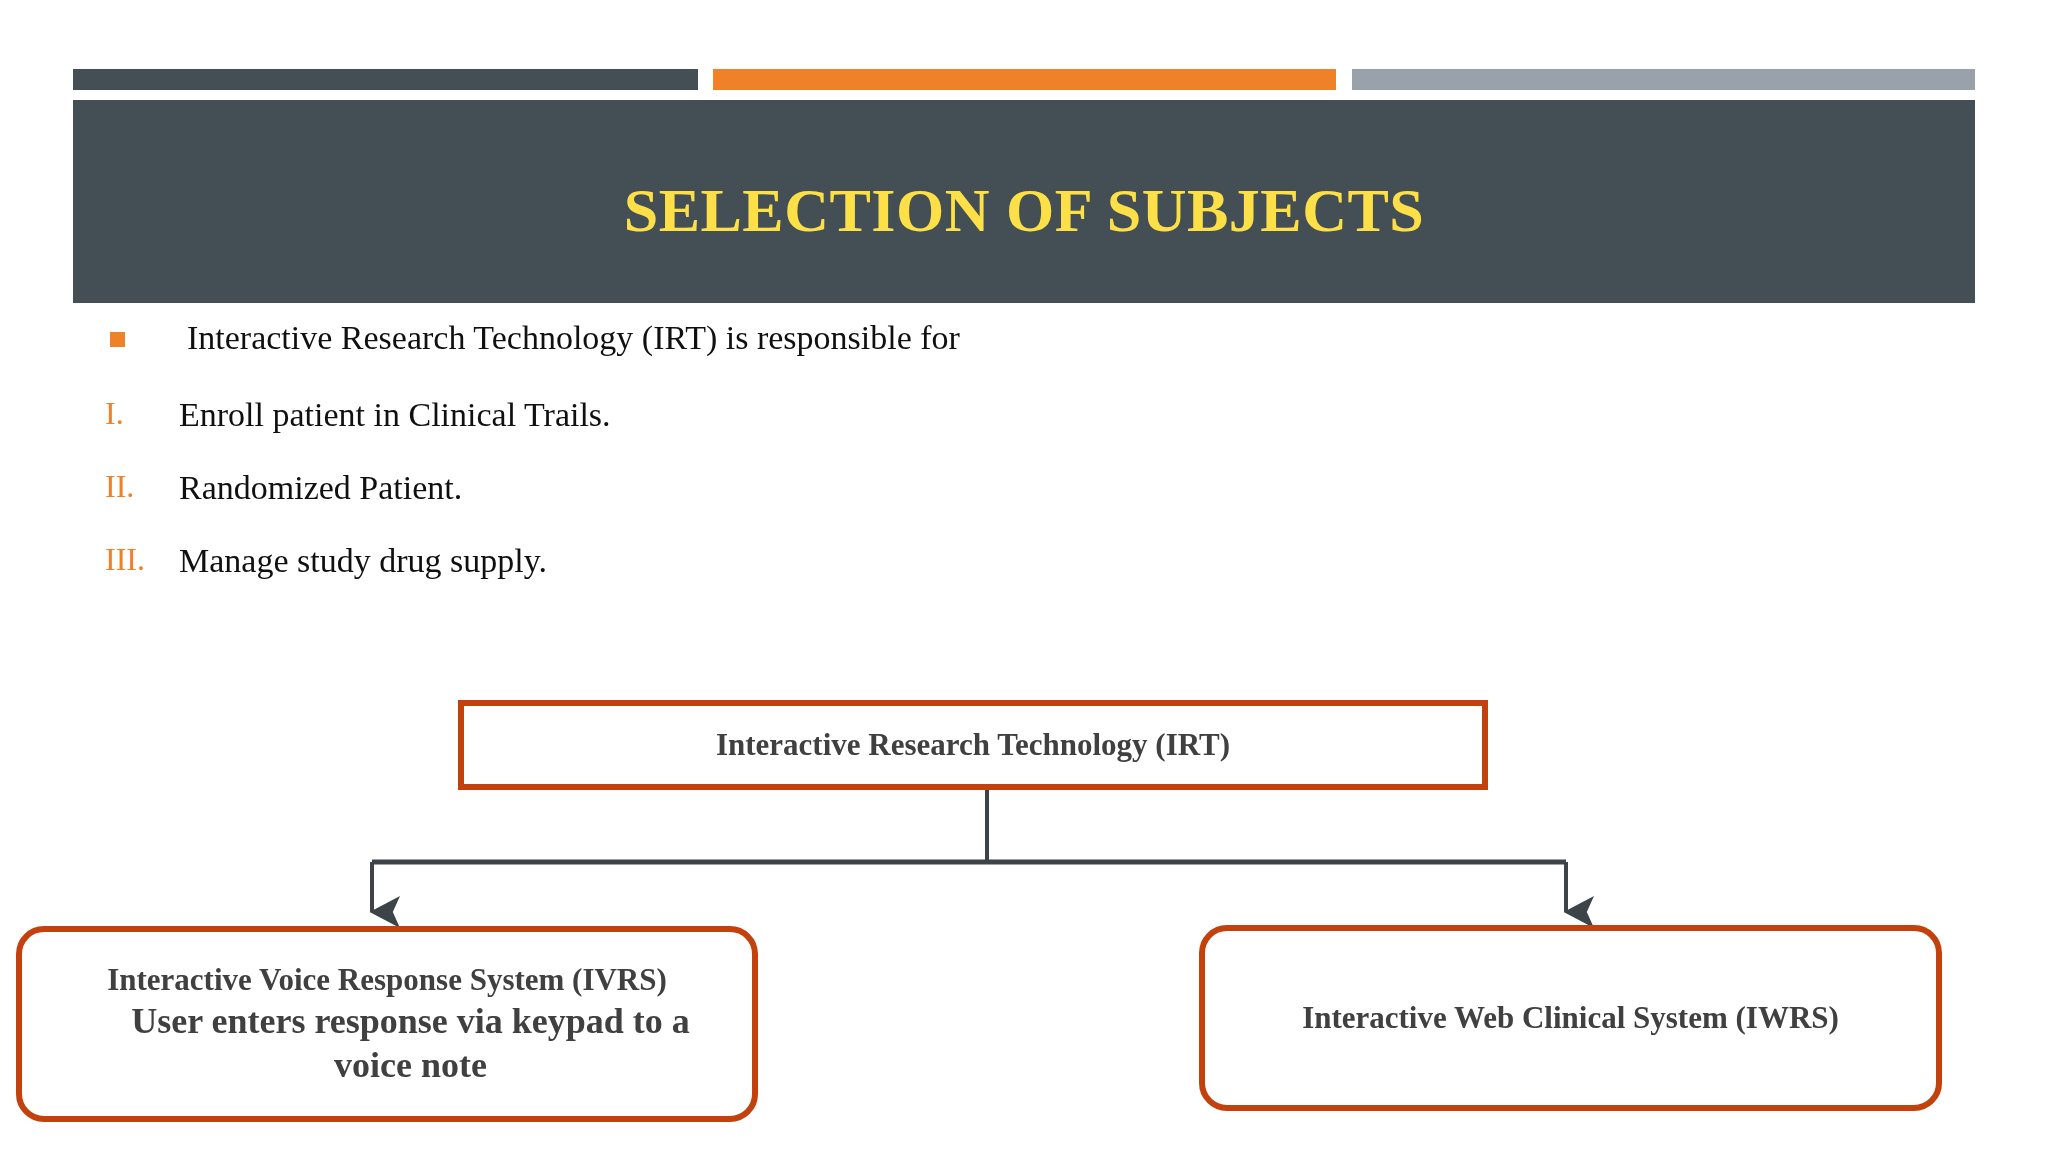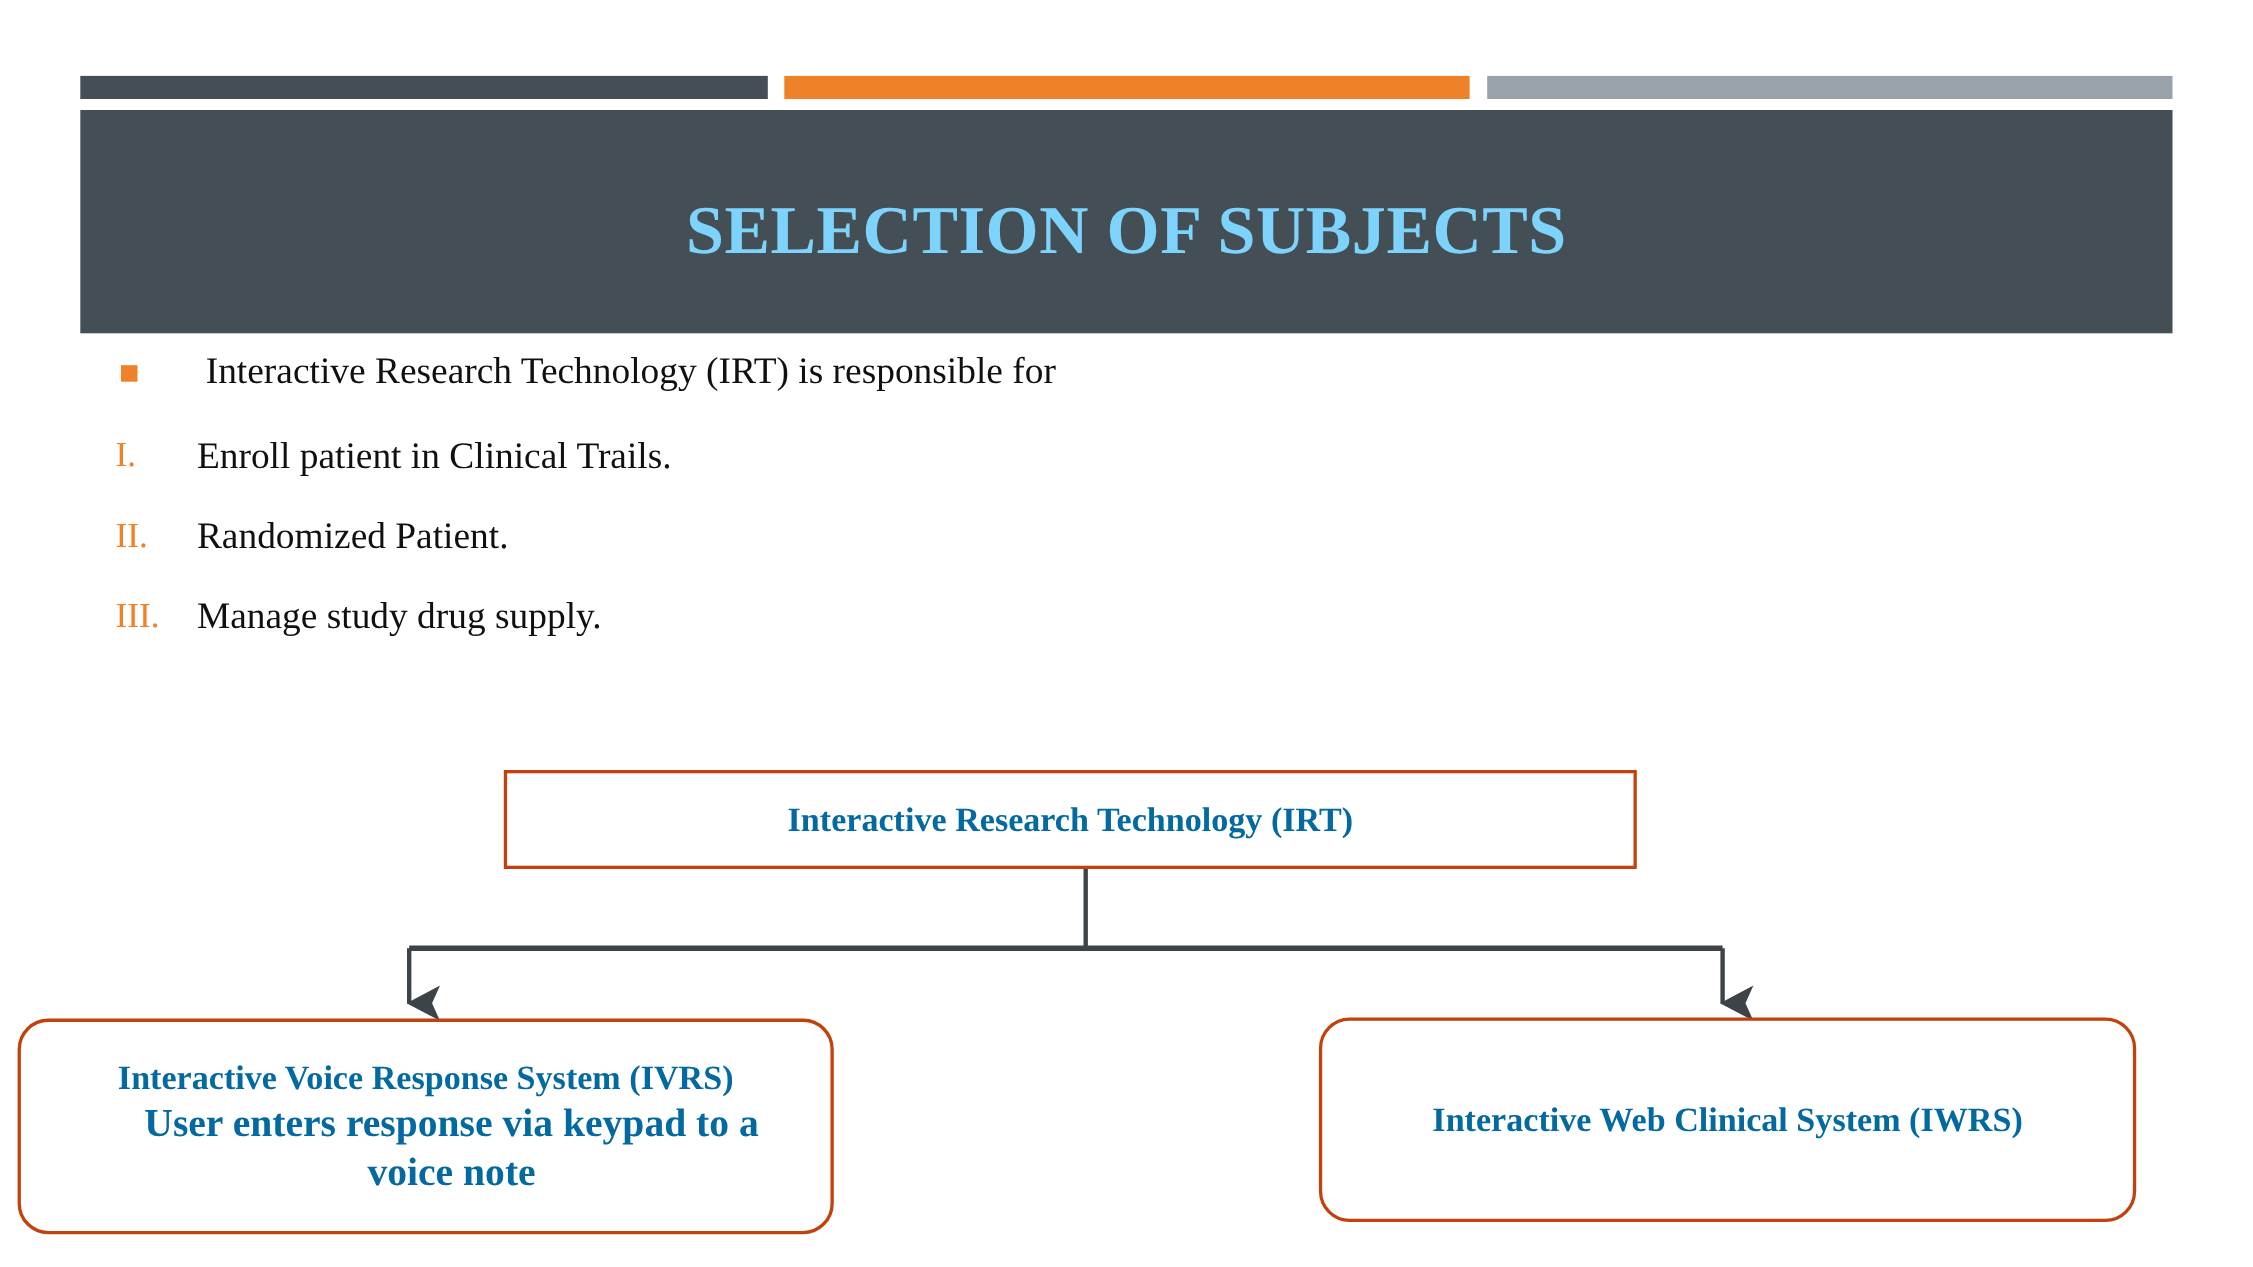--- a/index.html
+++ b/index.html
@@ -43,21 +43,21 @@
   }
   .title-text {
     position: absolute;
     left: 0;
     right: 0;
     top: 0;
     bottom: 0;
     display: flex;
     align-items: center;
     justify-content: center;
-    color: #7dd3fc;
+    color: #fde047;
     font-weight: bold;
     font-size: 62px;
     letter-spacing: 0.5px;
     padding-top: 18px;
     box-sizing: border-box;
   }
 
   
   .body-list {
     position: absolute;
@@ -104,28 +104,28 @@
     top: 0;
     width: 2048px;
     height: 1152px;
     pointer-events: none;
   }
   .diagram > * { pointer-events: auto; }
 
   .node {
     position: absolute;
     box-sizing: border-box;
-    border: 3px solid #c2410c;
+    border: 6px solid #c2410c;
     background: #ffffff;
     display: flex;
     flex-direction: column;
     align-items: center;
     justify-content: center;
     text-align: center;
-    color: #0369a1;
+    color: #404040;
   }
 
   .node-irt {
     left: 458px;
     top: 700px;
     width: 1030px;
     height: 90px;
     font-size: 31px;
     font-weight: bold;
   }

